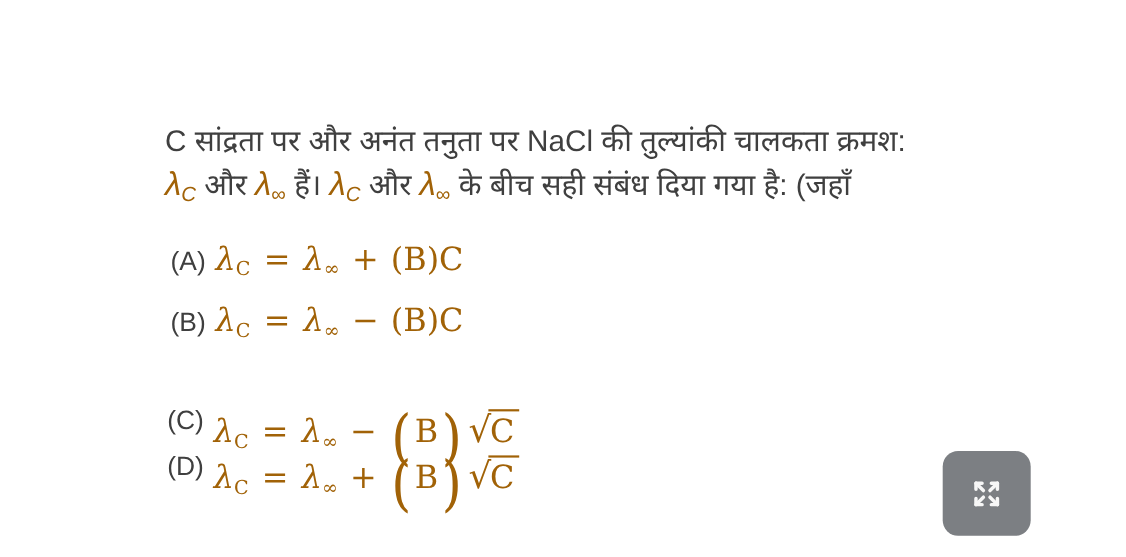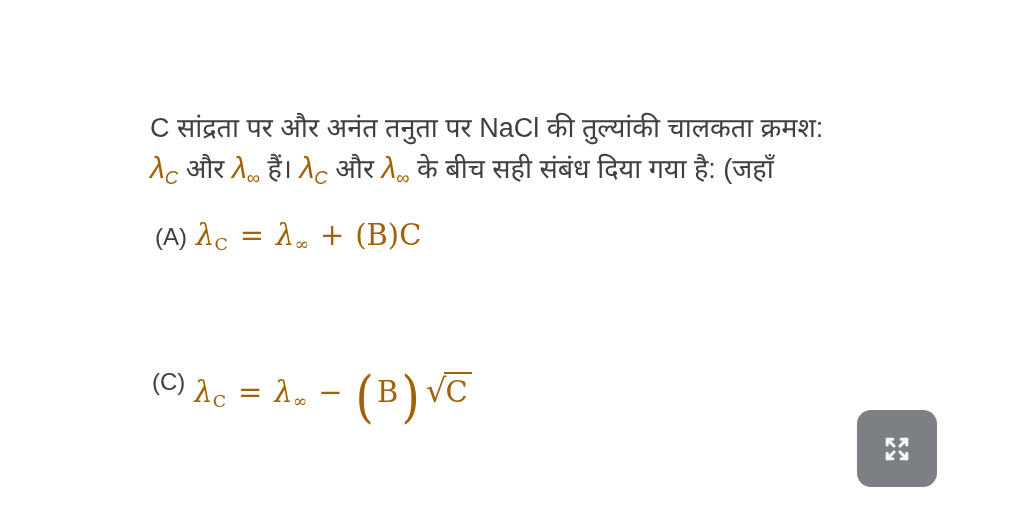--- a/index.html
+++ b/index.html
@@ -124,25 +124,31 @@
       <span>और</span>
       <span class="q-math"><span class="lam">λ</span><span class="q-sub inf">∞</span></span>
       <span>के बीच सही संबंध दिया गया है: (जहाँ</span>
     </p>
   </div>
 
   <div class="opt-row row-a">
     <span class="opt-label">(A)</span><span class="eq"><span class="lam">λ</span><span class="sub">C</span><span class="rel">=</span><span class="lam">λ</span><span class="sub">∞</span><span class="op">+</span><span class="paren">(</span><span>B</span><span class="paren">)</span><span>C</span></span>
   </div>
 
+  <div class="opt-row row-b">
+    <span class="opt-label">(B)</span><span class="eq"><span class="lam">λ</span><span class="sub">C</span><span class="rel">=</span><span class="lam">λ</span><span class="sub">∞</span><span class="op">−</span><span class="paren">(</span><span>B</span><span class="paren">)</span><span>C</span></span>
+  </div>
 
   <div class="opt-row row-c">
     <span class="opt-label">(C)</span><span class="eq"><span class="lam">λ</span><span class="sub">C</span><span class="rel">=</span><span class="lam">λ</span><span class="sub">∞</span><span class="op">−</span><span class="bigparen">(</span><span class="bconst">B</span><span class="bigparen">)</span><span class="sqrt"><span class="radsign">√</span><span class="radicand">C</span></span></span>
   </div>
 
+  <div class="opt-row row-d">
+    <span class="opt-label">(D)</span><span class="eq"><span class="lam">λ</span><span class="sub">C</span><span class="rel">=</span><span class="lam">λ</span><span class="sub">∞</span><span class="op">+</span><span class="bigparen">(</span><span class="bconst">B</span><span class="bigparen">)</span><span class="sqrt"><span class="radsign">√</span><span class="radicand">C</span></span></span>
+  </div>
 
   <button class="expand-btn">
     <svg viewBox="0 0 24 24" fill="none" stroke="#f7f7f7" stroke-width="2.1" stroke-linecap="round" stroke-linejoin="round">
 
       <path d="M10 10 L5.5 5.5"></path>
       <path d="M5.5 9.2 V5.5 H9.2"></path>
 
       <path d="M14 10 L18.5 5.5"></path>
       <path d="M14.8 5.5 H18.5 V9.2"></path>
 

